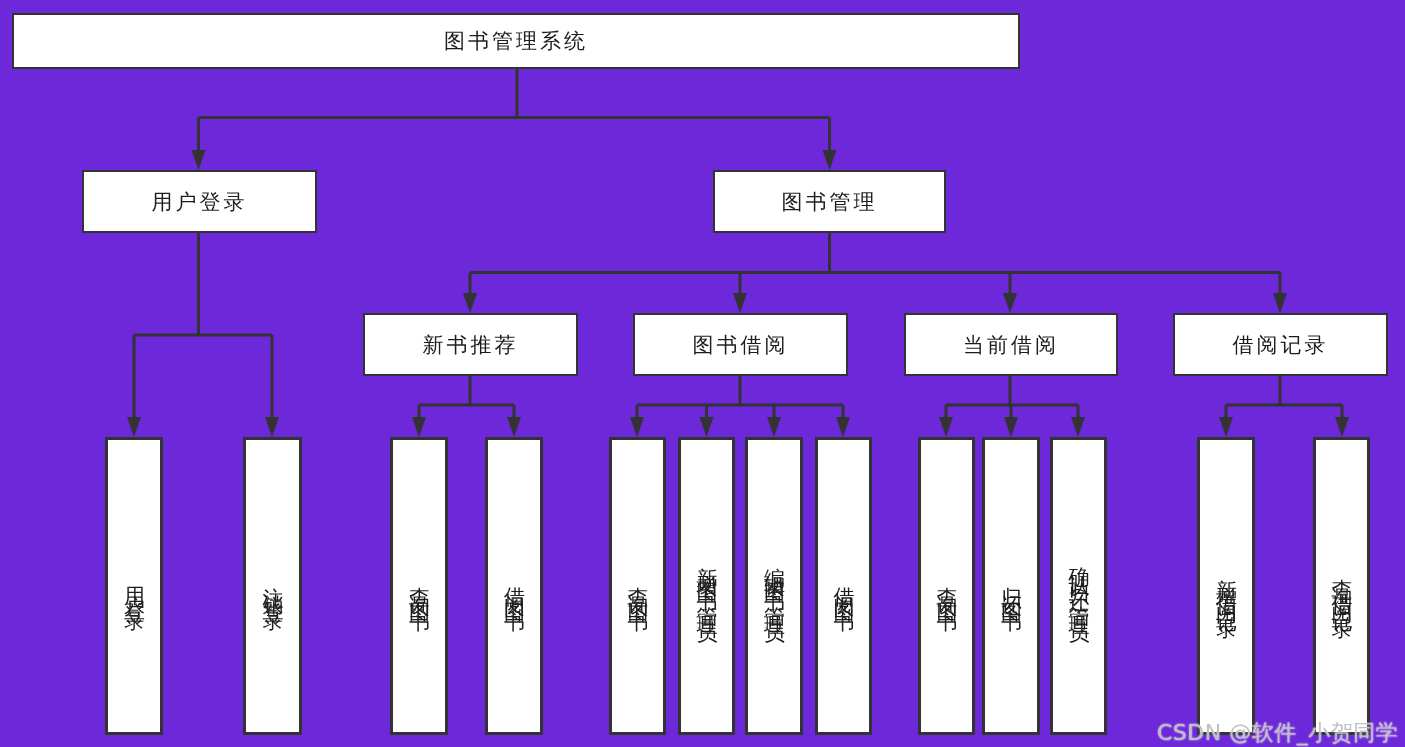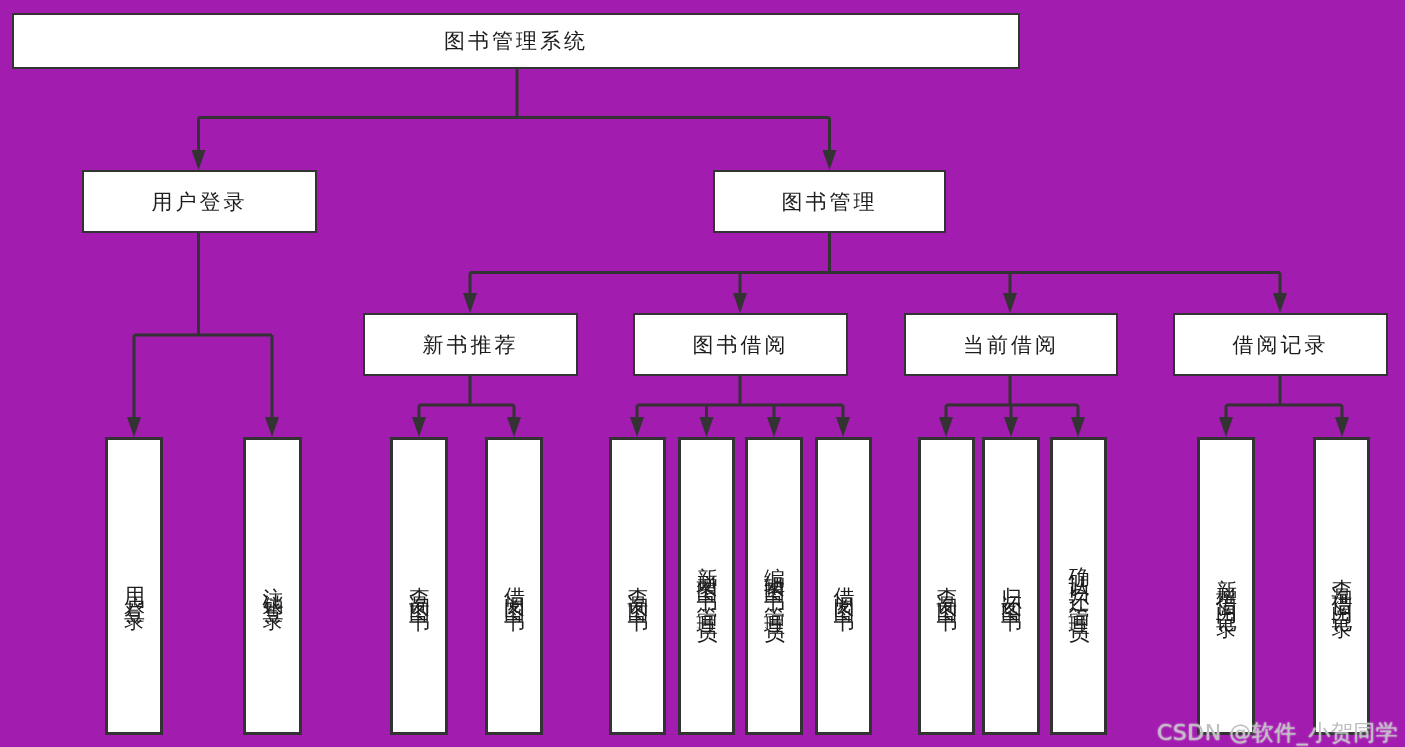--- a/index.html
+++ b/index.html
@@ -1,17 +1,17 @@
 <!DOCTYPE html>
 <html><head>
 <meta charset="utf-8">
 <style>
   html,body{margin:0;padding:0;background:#ffffff;}
   .canvas{
-    position:relative;width:1405px;height:747px;background:#a21caf;
+    position:relative;width:1405px;height:747px;background:#6d28d9;
     font-family:"DejaVu Sans",sans-serif;overflow:hidden;
   }
   .wires{position:absolute;left:0;top:0;z-index:1;}
   .wire{fill:none;stroke:#333333;stroke-width:3;}
   .head{fill:#333333;stroke:none;}
   .node{
     position:absolute;box-sizing:border-box;z-index:2;
     background:#ffffff;border:2px solid #333333;
     display:flex;align-items:center;justify-content:center;
     font-size:21px;letter-spacing:3px;color:#1d1d1d;white-space:nowrap;

